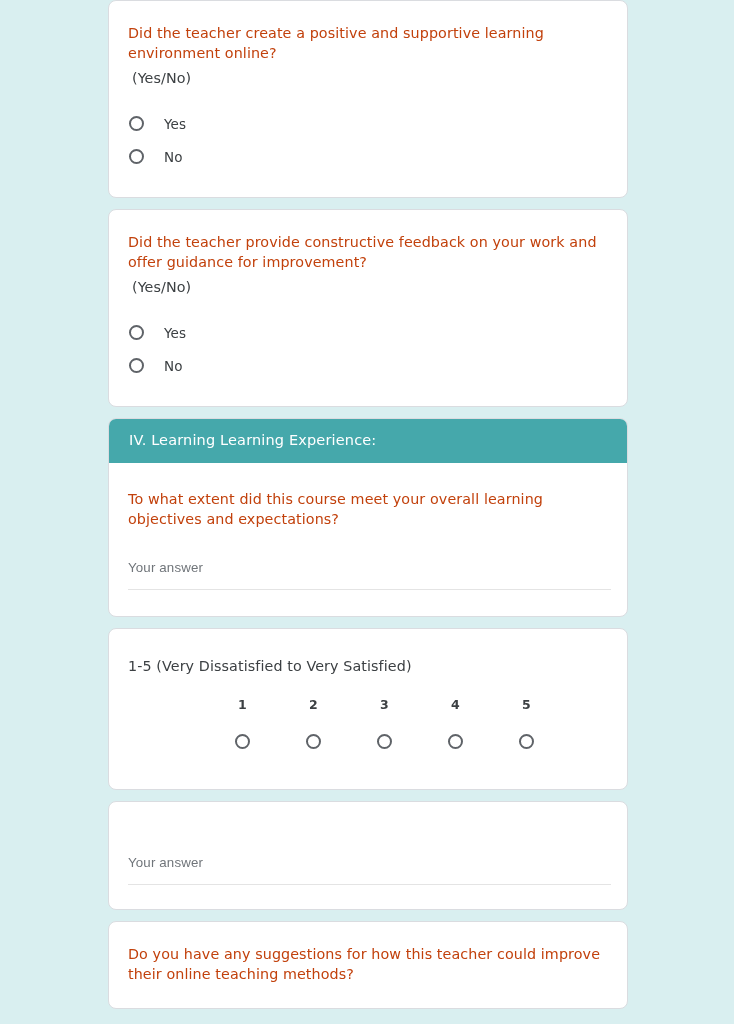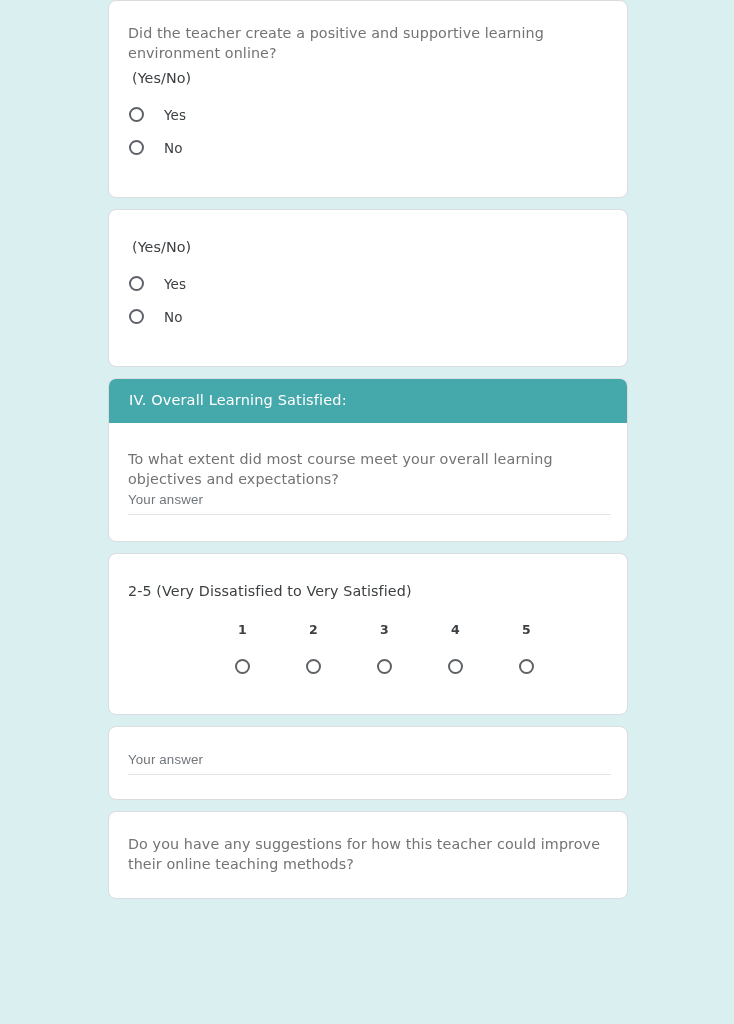--- a/index.html
+++ b/index.html
@@ -46,21 +46,21 @@
   .card-body {
     padding: 22px 19px 24px 19px;
   }
 
   .card-body.with-section {
     padding-top: 26px;
     padding-bottom: 26px;
   }
 
   .q-title {
-    color: #737373;
+    color: #c2410c;
     font-size: 14.3px;
     line-height: 20px;
     letter-spacing: 0.1px;
   }
 
   .q-sub {
     color: #3c4043;
     font-size: 14.3px;
     line-height: 20px;
     letter-spacing: 0.1px;
@@ -69,21 +69,21 @@
 
   .q-sub.indent { padding-left: 4px; }
 
   
   .options {
     margin-top: 19px;
   }
 
   .option-row {
     display: flex;
-    align-items: flex-start;
+    align-items: center;
     height: 33px;
   }
 
   .radio {
     width: 15px;
     height: 15px;
     border: 2px solid #5f6368;
     border-radius: 50%;
     flex: 0 0 auto;
     margin-left: 1px;
@@ -91,23 +91,24 @@
 
   .option-label {
     color: #3c4043;
     font-size: 13.5px;
     letter-spacing: 0.1px;
     margin-left: 20px;
   }
 
   
   .answer-field {
+    margin-top: 28px;
     width: 483px;
     border-bottom: 1px solid #e4e4e4;
-    padding-bottom: 6px;
+    padding-bottom: 13px;
   }
 
   .answer-placeholder {
     color: #70757a;
     font-size: 13.3px;
     letter-spacing: 0.15px;
     font-family: "Liberation Sans", sans-serif;
   }
 
   
@@ -162,49 +163,50 @@
         <div class="option-row">
           <span class="radio"></span>
           <span class="option-label">No</span>
         </div>
       </div>
     </div>
   </div>
 
   <div class="card">
     <div class="card-body">
+      <div class="q-title">Did the teacher provide constructive feedback on your work and offer guidance for improvement?</div>
       <div class="q-sub indent">(Yes/No)</div>
       <div class="options">
         <div class="option-row">
           <span class="radio"></span>
           <span class="option-label">Yes</span>
         </div>
         <div class="option-row">
           <span class="radio"></span>
           <span class="option-label">No</span>
         </div>
       </div>
     </div>
   </div>
 
   <div class="card">
     <div class="section-head">
-      <div class="section-head-title">IV. Overall Learning Satisfied:</div>
+      <div class="section-head-title">IV. Learning Learning Experience:</div>
     </div>
     <div class="card-body with-section">
-      <div class="q-title">To what extent did most course meet your overall learning objectives and expectations?</div>
+      <div class="q-title">To what extent did this course meet your overall learning objectives and expectations?</div>
       <div class="answer-field">
         <span class="answer-placeholder">Your answer</span>
       </div>
     </div>
   </div>
 
   <div class="card">
     <div class="card-body">
-      <div class="q-sub">2-5 (Very Dissatisfied to Very Satisfied)</div>
+      <div class="q-sub">1-5 (Very Dissatisfied to Very Satisfied)</div>
       <div class="scale">
         <div class="scale-row">
           <div class="scale-col">
             <span class="scale-num">1</span>
             <span class="scale-radio"></span>
           </div>
           <div class="scale-col">
             <span class="scale-num">2</span>
             <span class="scale-radio"></span>
           </div>

